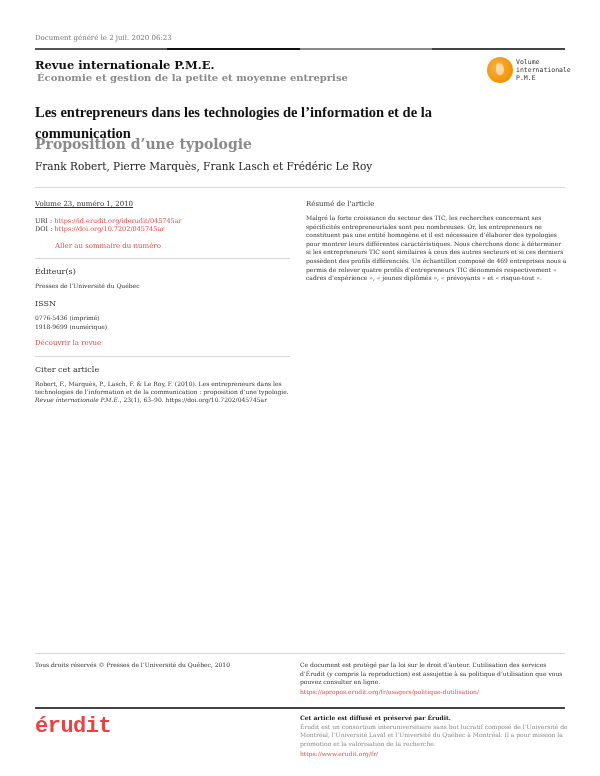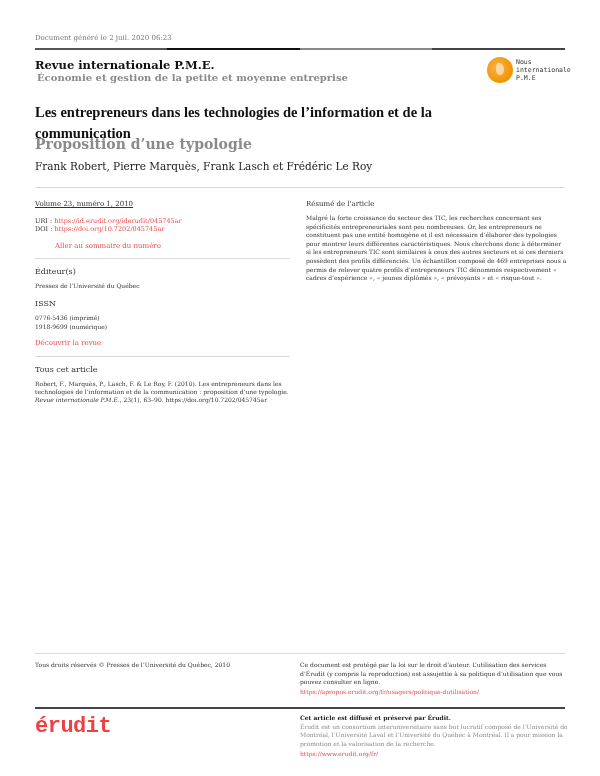--- a/index.html
+++ b/index.html
@@ -43,21 +43,21 @@
 
 <div class="abs gen">Document généré le 2 juil. 2020 06:23</div>
 <div class="abs rule-top"></div>
 
 <div class="abs journal">Revue internationale P.M.E.</div>
 <div class="abs journal-sub">Économie et gestion de la petite et moyenne entreprise</div>
 
 <div class="abs logo">
   <div class="globe"></div>
   <div class="logo-text">
-    <div>Nous</div>
+    <div>Volume</div>
     <div>internationale</div>
     <div>P.M.E</div>
   </div>
 </div>
 
 <div class="abs title">Les entrepreneurs dans les technologies de l’information et de la communication</div>
 <div class="abs subtitle">Proposition d’une typologie</div>
 <div class="abs authors">Frank Robert, Pierre Marquès, Frank Lasch et Frédéric Le Roy</div>
 
 <div class="abs rule-mid"></div>
@@ -74,21 +74,21 @@
   <div class="rule-sec"></div>
 
   <div class="heading">Éditeur(s)</div>
   <div class="txt block" style="font-size:6px;">Presses de l’Université du Québec</div>
   <div class="heading">ISSN</div>
   <div class="txt" style="font-size:6px;">0776-5436 (imprimé)</div>
   <div class="txt block" style="font-size:6px;">1918-9699 (numérique)</div>
   <div class="txt link" style="font-size:7px;">Découvrir la revue</div>
   <div class="rule-sec"></div>
 
-  <div class="heading">Tous cet article</div>
+  <div class="heading">Citer cet article</div>
   <div class="txt" style="font-size:6px;line-height:8.2px;">
     <span>Robert, F., Marquès, P., Lasch, F. &amp; Le Roy, F. (2010). Les entrepreneurs dans les technologies de l’information et de la communication : proposition d’une typologie. </span><i>Revue internationale P.M.E.</i><span>, 23(1), 63–90. https://doi.org/10.7202/045745ar</span>
   </div>
 </div>
 
 <div class="abs col-right">
   <div class="heading" style="font-size:7px;">Résumé de l'article</div>
   <div class="txt" style="font-size:6px;line-height:8.6px;">Malgré la forte croissance du secteur des TIC, les recherches concernant ses spécificités entrepreneuriales sont peu nombreuses. Or, les entrepreneurs ne constituent pas une entité homogène et il est nécessaire d’élaborer des typologies pour montrer leurs différentes caractéristiques. Nous cherchons donc à déterminer si les entrepreneurs TIC sont similaires à ceux des autres secteurs et si ces derniers possèdent des profils différenciés. Un échantillon composé de 469 entreprises nous a permis de relever quatre profils d’entrepreneurs TIC dénommés respectivement « cadres d’expérience », « jeunes diplômés », « prévoyants » et « risque-tout ».</div>
 </div>
 

